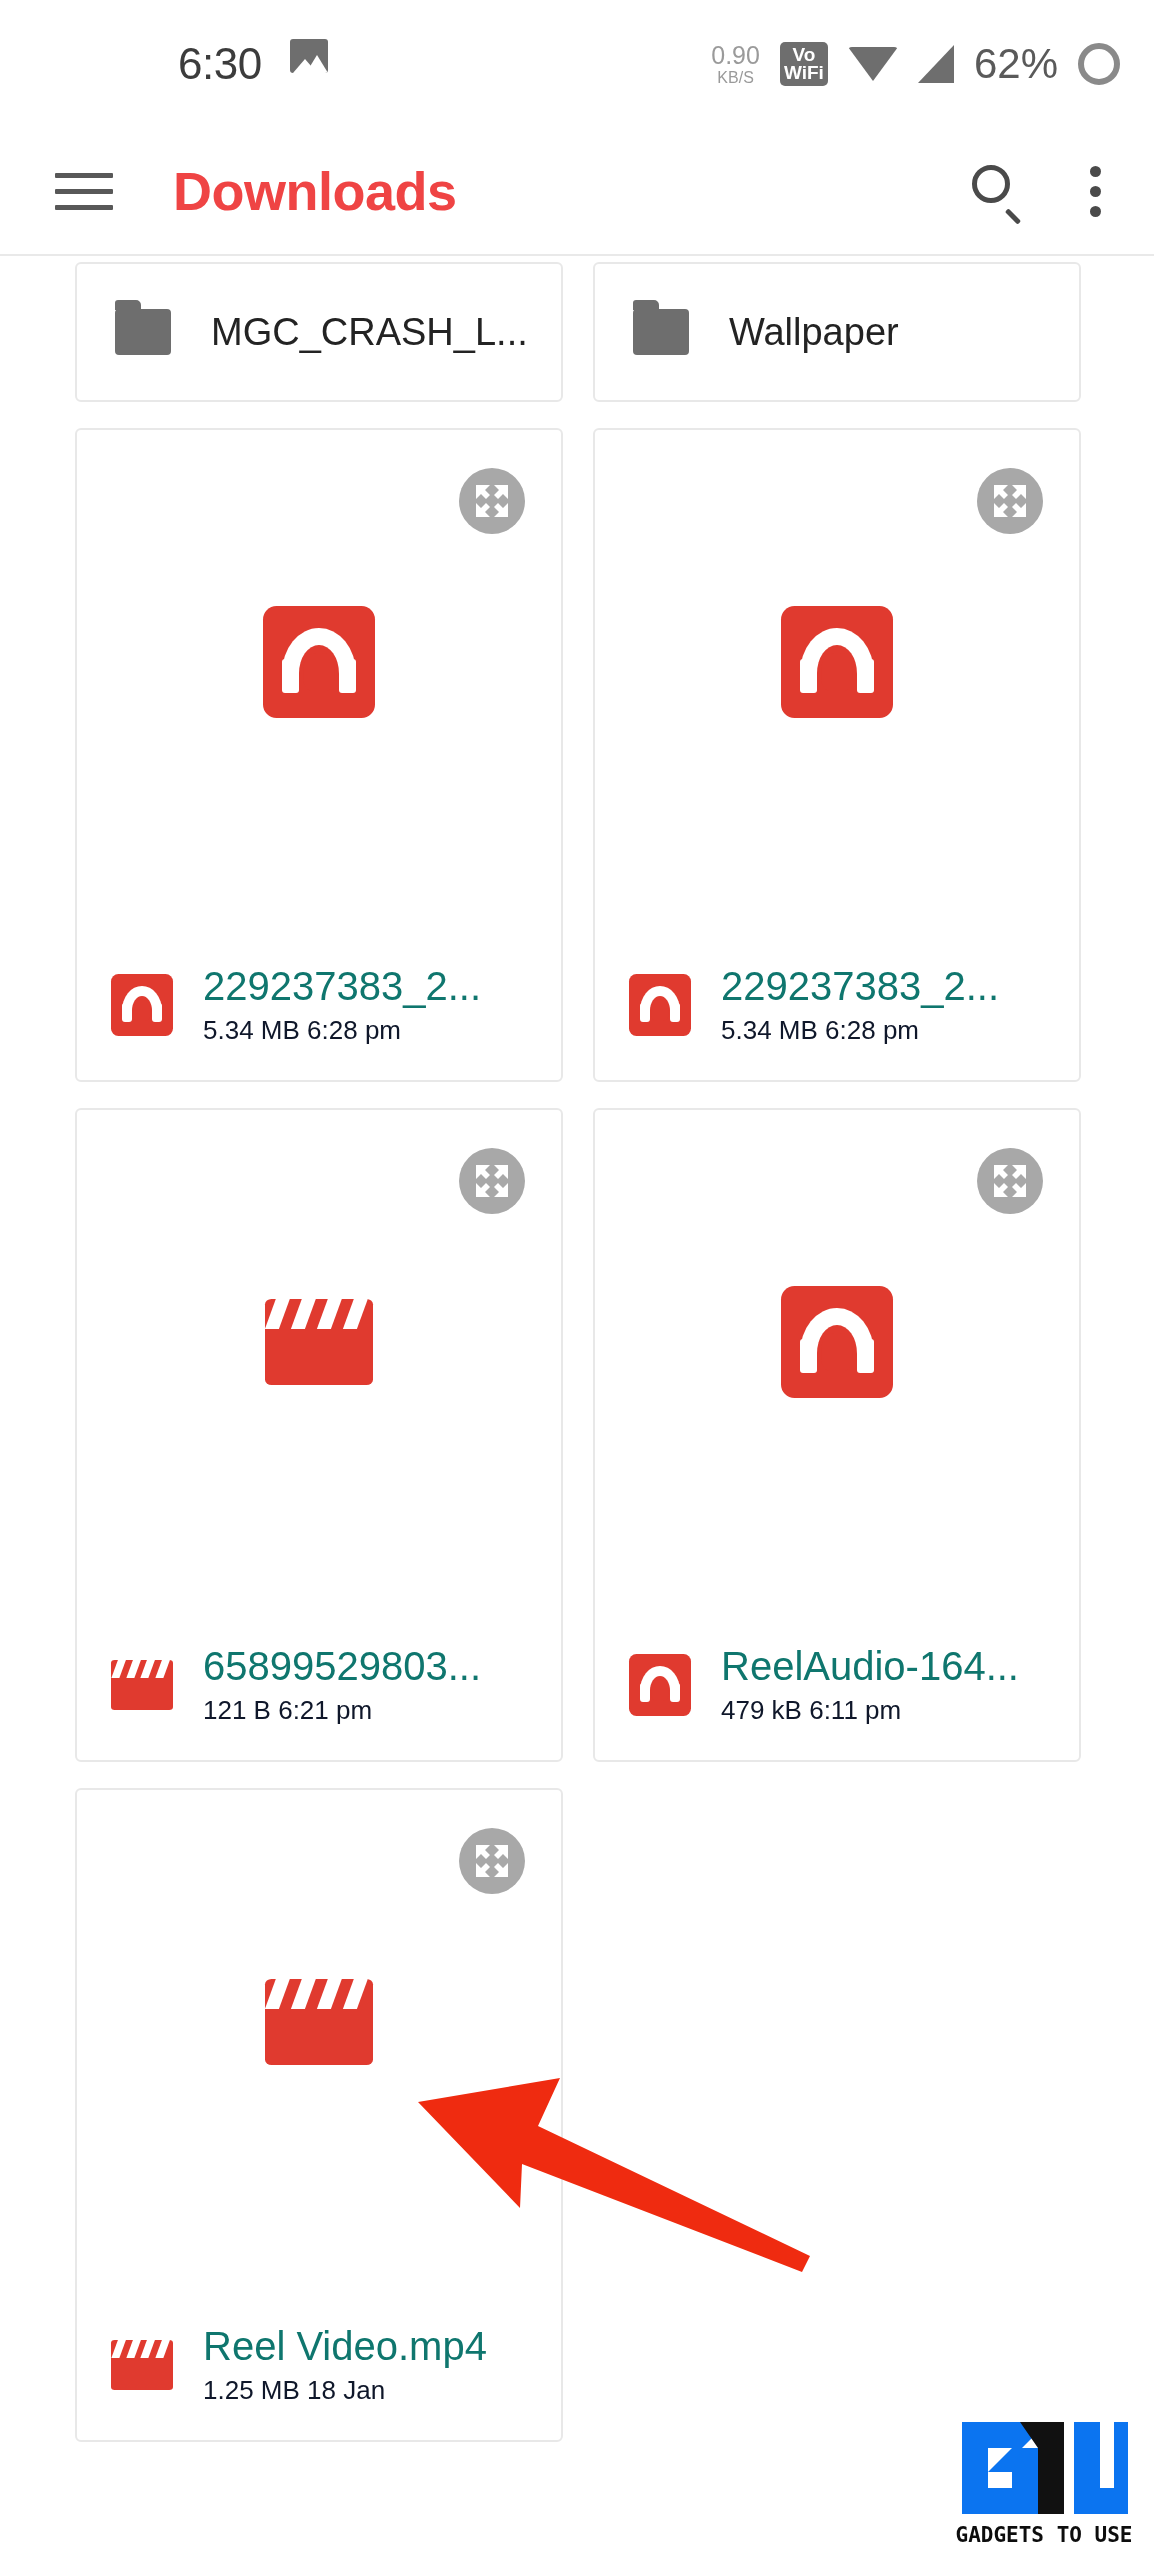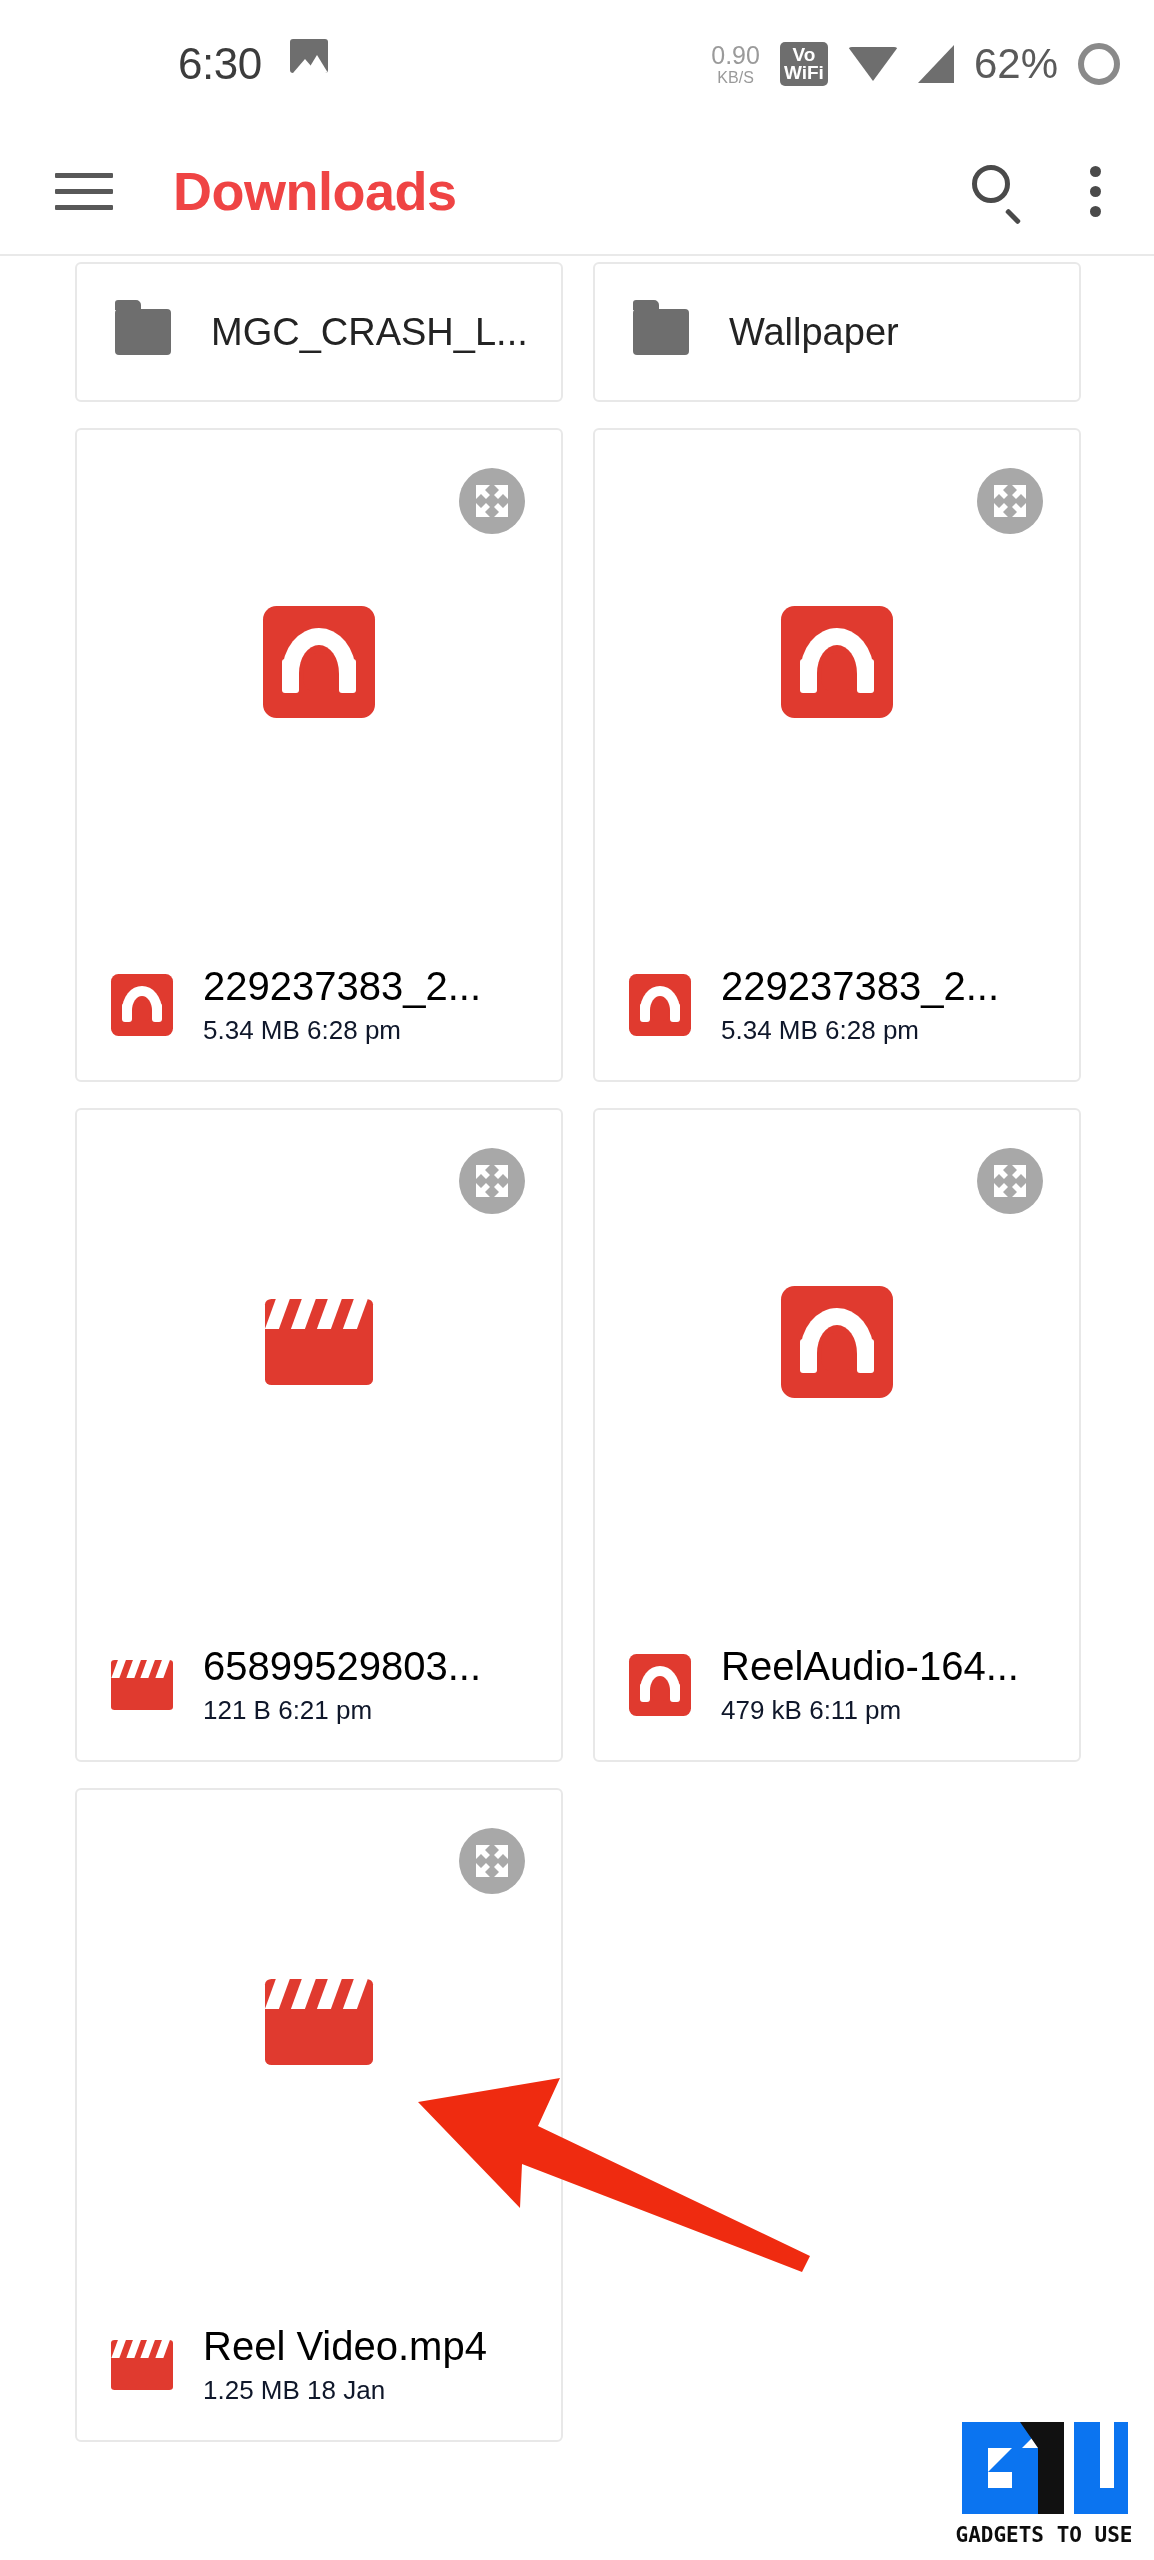--- a/index.html
+++ b/index.html
@@ -326,21 +326,21 @@
     padding: 0 0 34px 34px;
   }
   .footer-icon { flex: 0 0 auto; }
   .footer-text {
     margin-left: 30px;
     min-width: 0;
     overflow: hidden;
   }
   .file-name {
     font-size: 40px;
-    color: #000000;
+    color: #0f766e;
     white-space: nowrap;
     overflow: hidden;
     line-height: 1.18;
   }
   .file-meta {
     font-size: 26px;
     color: #0f172a;
     white-space: nowrap;
     margin-top: 5px;
     line-height: 1.18;

